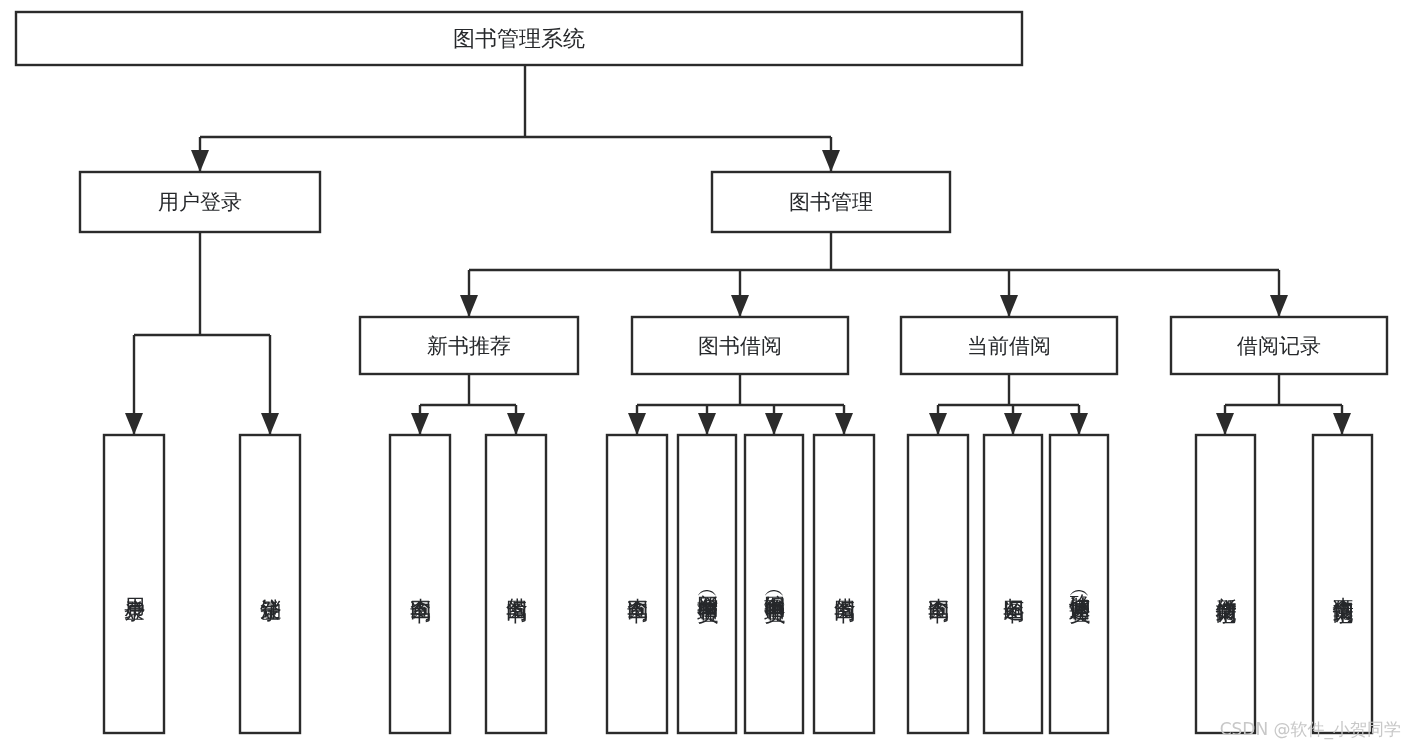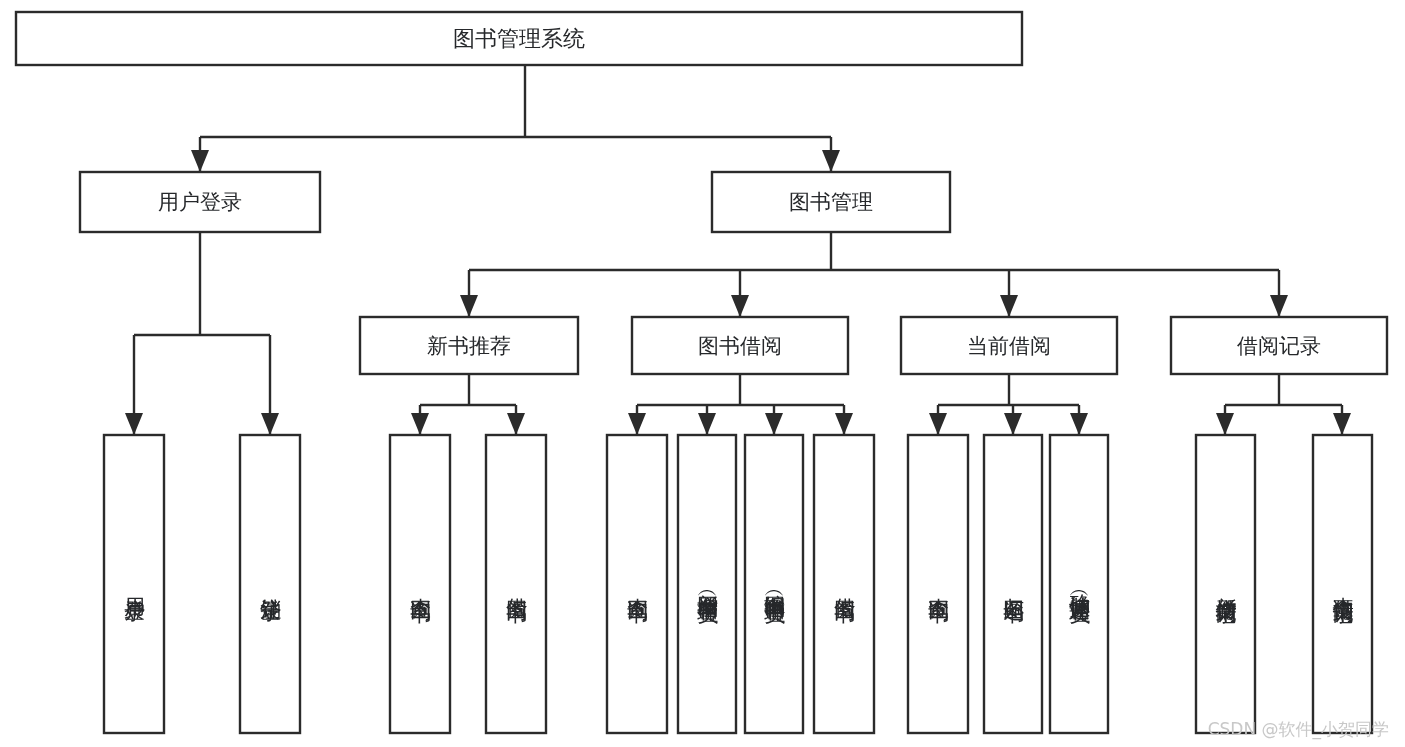--- a/index.html
+++ b/index.html
@@ -62,21 +62,21 @@
   .connector {
     stroke: #2b2b2b;
     stroke-width: 2.4;
     fill: none;
   }
   .arrow-head {
     fill: #2b2b2b;
   }
   .watermark {
     position: absolute;
-    right: 16px;
+    right: 4px;
     bottom: 6px;
     font-size: 17px;
     color: #c8c8c8;
     font-family: "DejaVu Sans", "Liberation Sans", sans-serif;
     white-space: nowrap;
     pointer-events: none;
   }
 </style>
 </head>
 <body>

